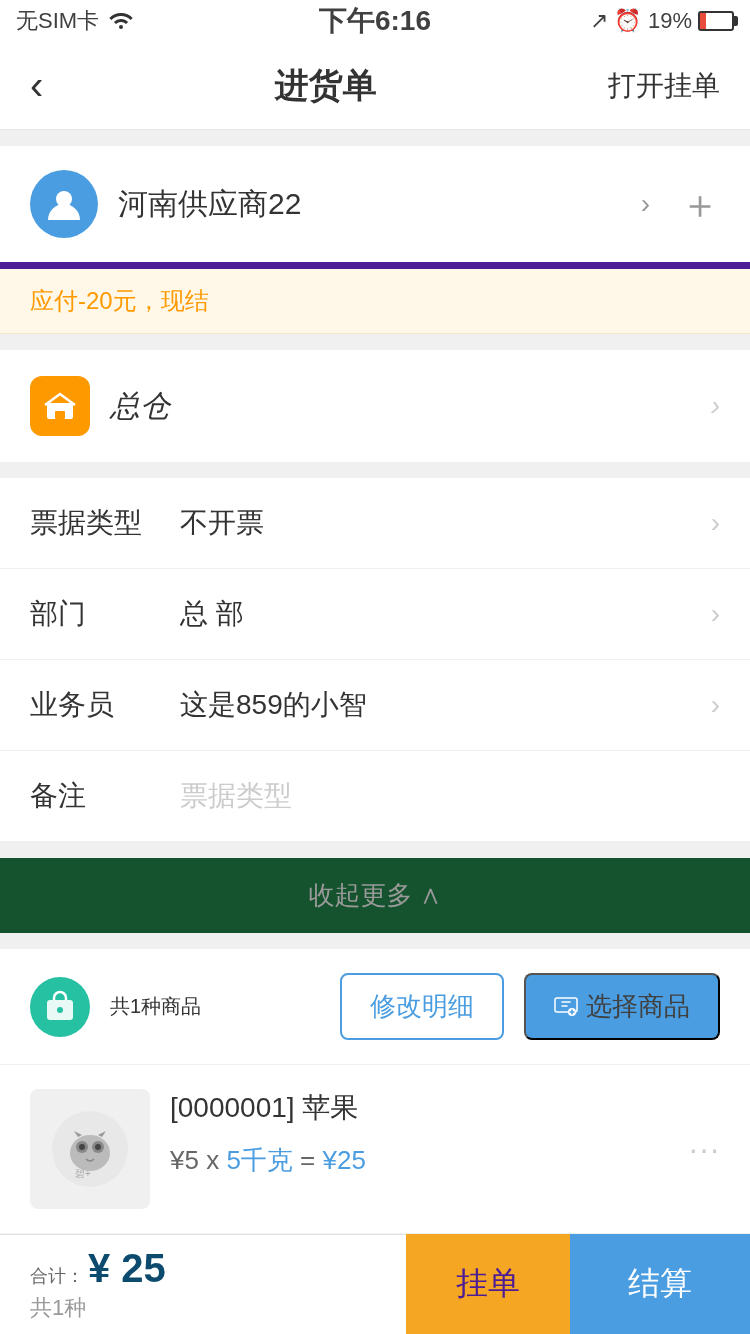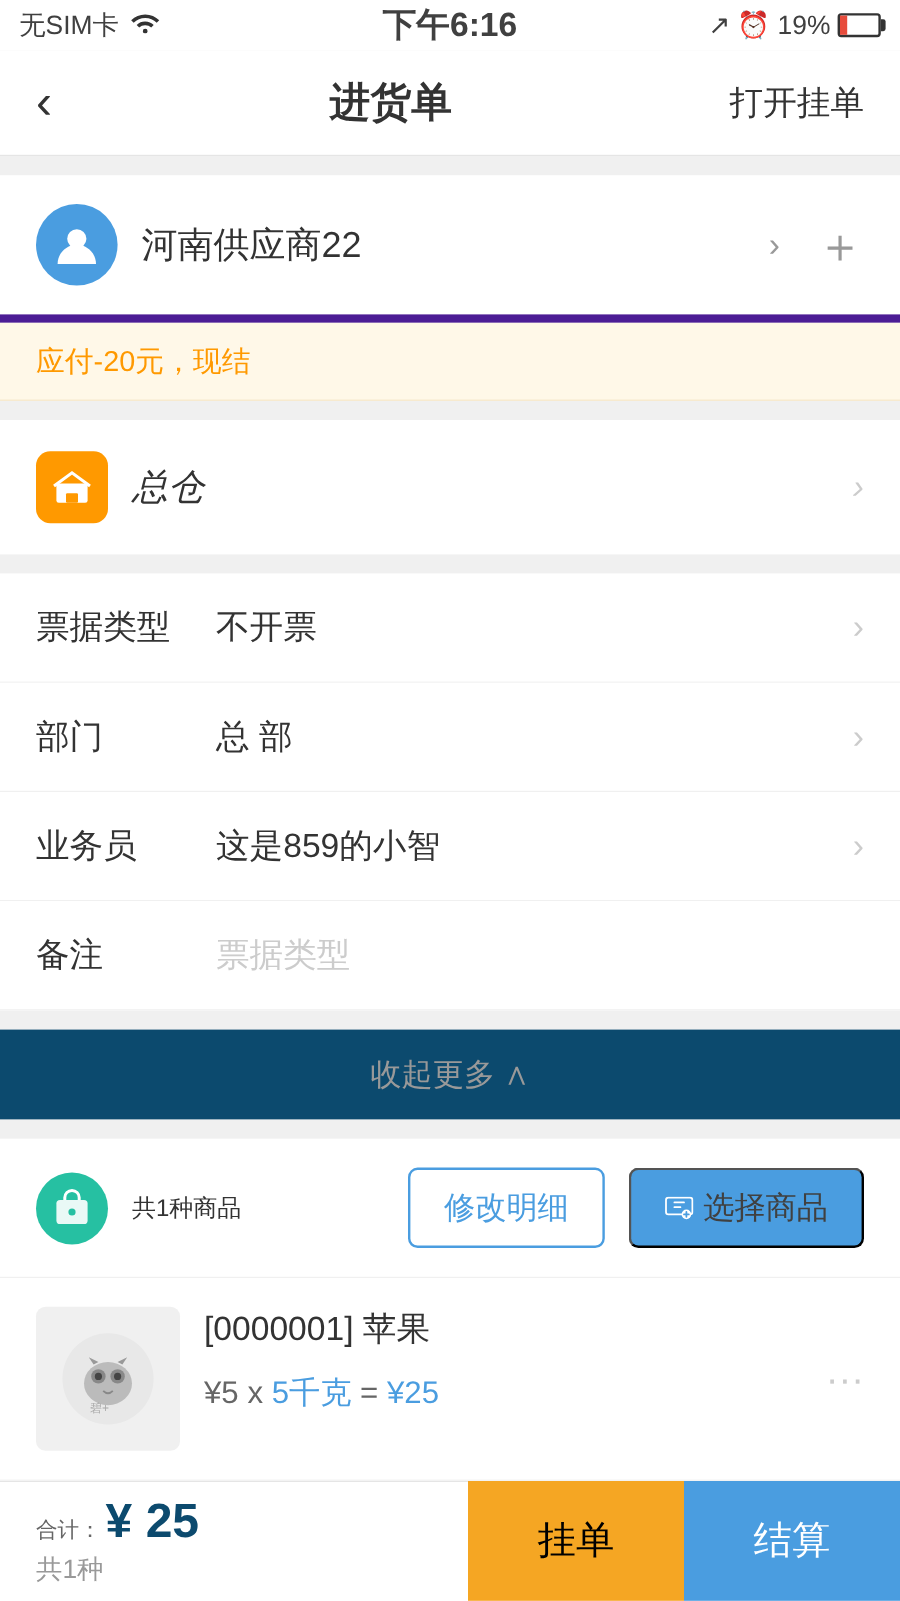--- a/index.html
+++ b/index.html
@@ -114,21 +114,21 @@
       border-bottom: 1px solid #f0f0f0;
       cursor: pointer;
     }
     .form-key { font-size: 28px; color: #333; width: 130px; flex-shrink: 0; }
     .form-value { flex: 1; font-size: 28px; color: #333; padding-left: 20px; }
     .form-value.placeholder { color: #ccc; }
     .form-arrow { color: #ccc; font-size: 28px; }
 
     
     .collapse-toggle {
-      background: #0c4a6e;
+      background: #14532d;
       text-align: center;
       padding: 20px;
       font-size: 26px;
       color: #999;
       cursor: pointer;
     }
 
     
     .product-header {
       display: flex;
@@ -207,23 +207,23 @@
     .bottom-total {
       flex: 1;
       background: #fff;
       display: flex;
       flex-direction: column;
       justify-content: center;
       padding: 0 30px;
       border-top: 1px solid #e5e5e5;
     }
     .btn-hang {
-      width: 180px;
+      width: 164px;
       background: #f5a623;
-      color: #000000;
+      color: #4c1d95;
       display: flex;
       align-items: center;
       justify-content: center;
       font-size: 32px;
       font-weight: 500;
       cursor: pointer;
     }
     .btn-checkout {
       width: 180px;
       background: #4a9de0;

